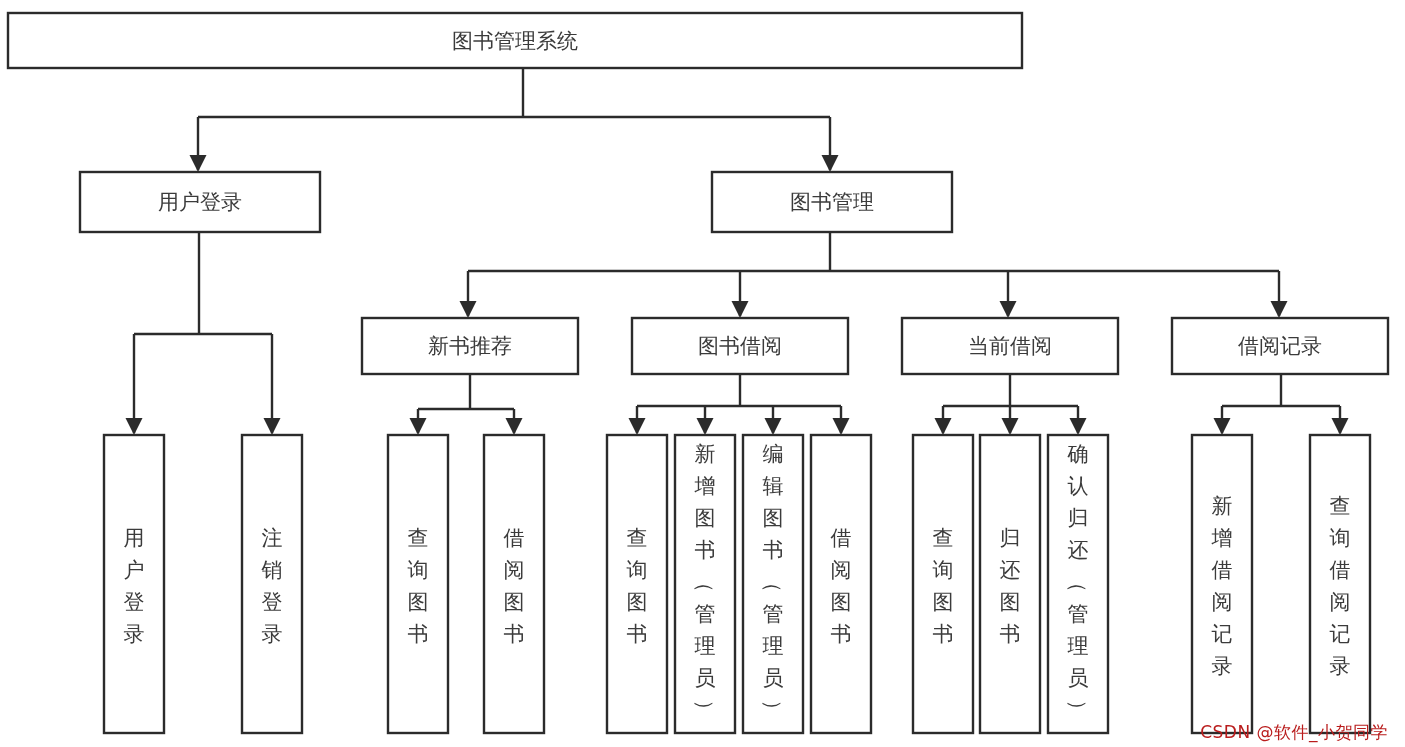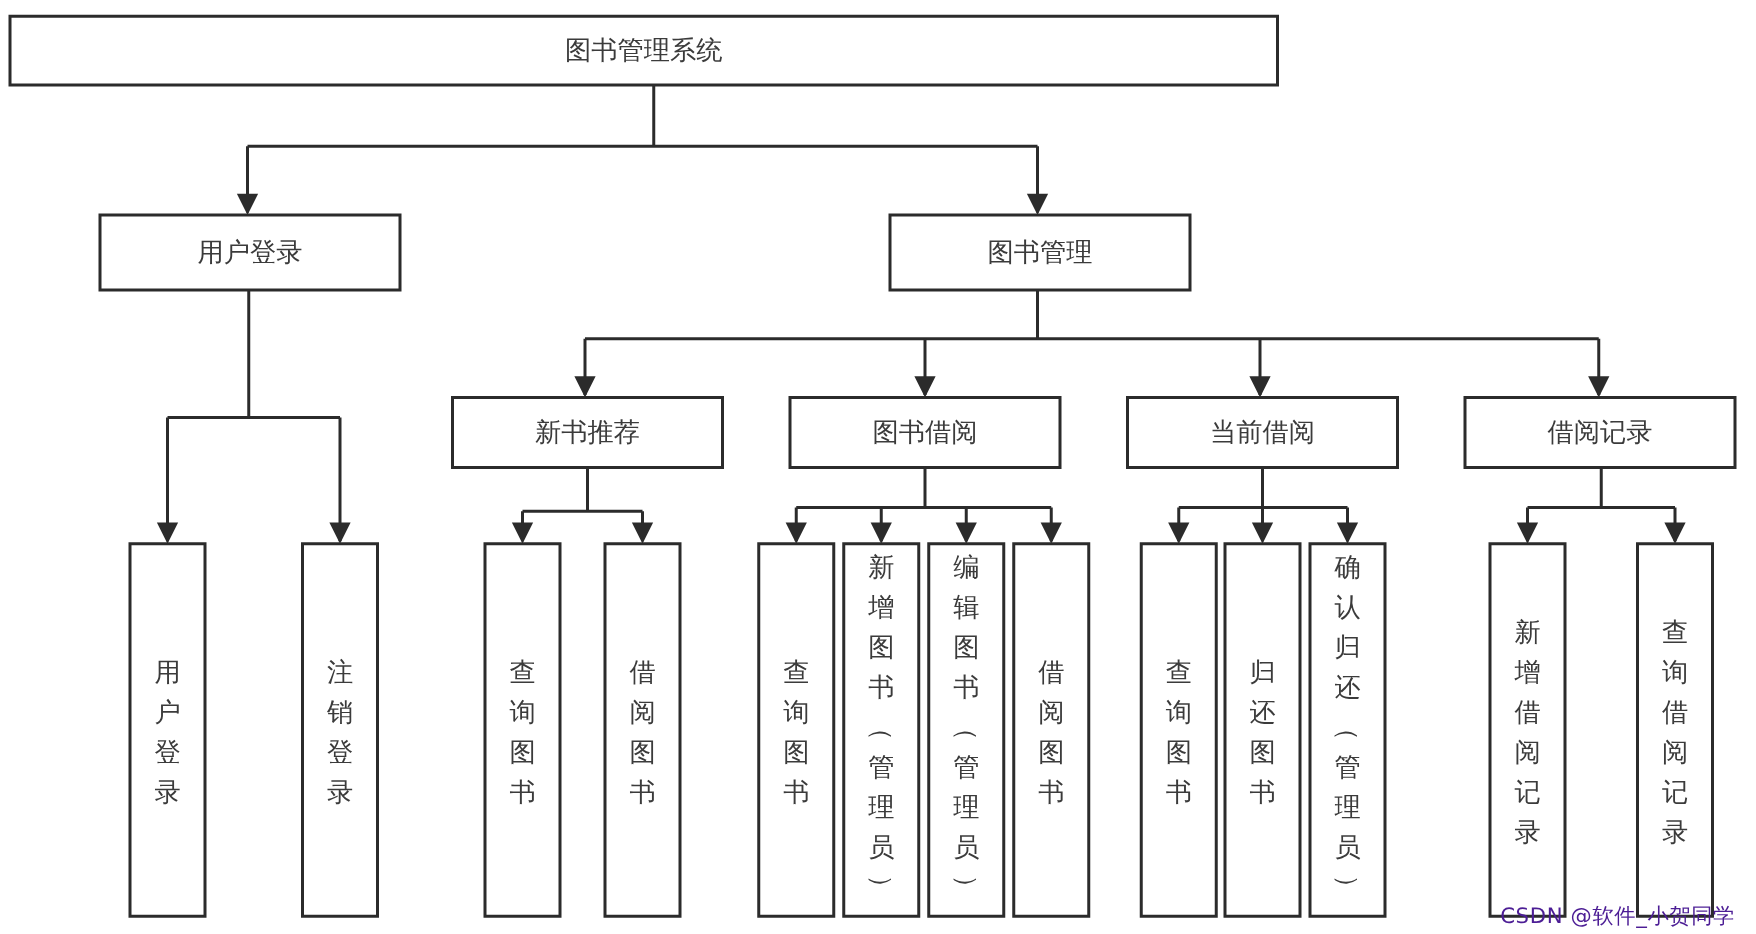--- a/index.html
+++ b/index.html
@@ -52,21 +52,21 @@
   .leaf-label {
     fill: #3b3b3b;
     font-family: "DejaVu Sans", "Liberation Sans", sans-serif;
     font-size: 21px;
     text-anchor: middle;
   }
   .watermark {
     position: absolute;
     right: 8px;
     bottom: 3px;
-    color: #4c1d95;
+    color: #b91c1c;
     font-size: 17px;
     font-family: "DejaVu Sans", "Liberation Sans", sans-serif;
     white-space: nowrap;
     letter-spacing: 0.5px;
   }
 </style>
 </head>
 <body>
 
 <div id="diagram-root">

